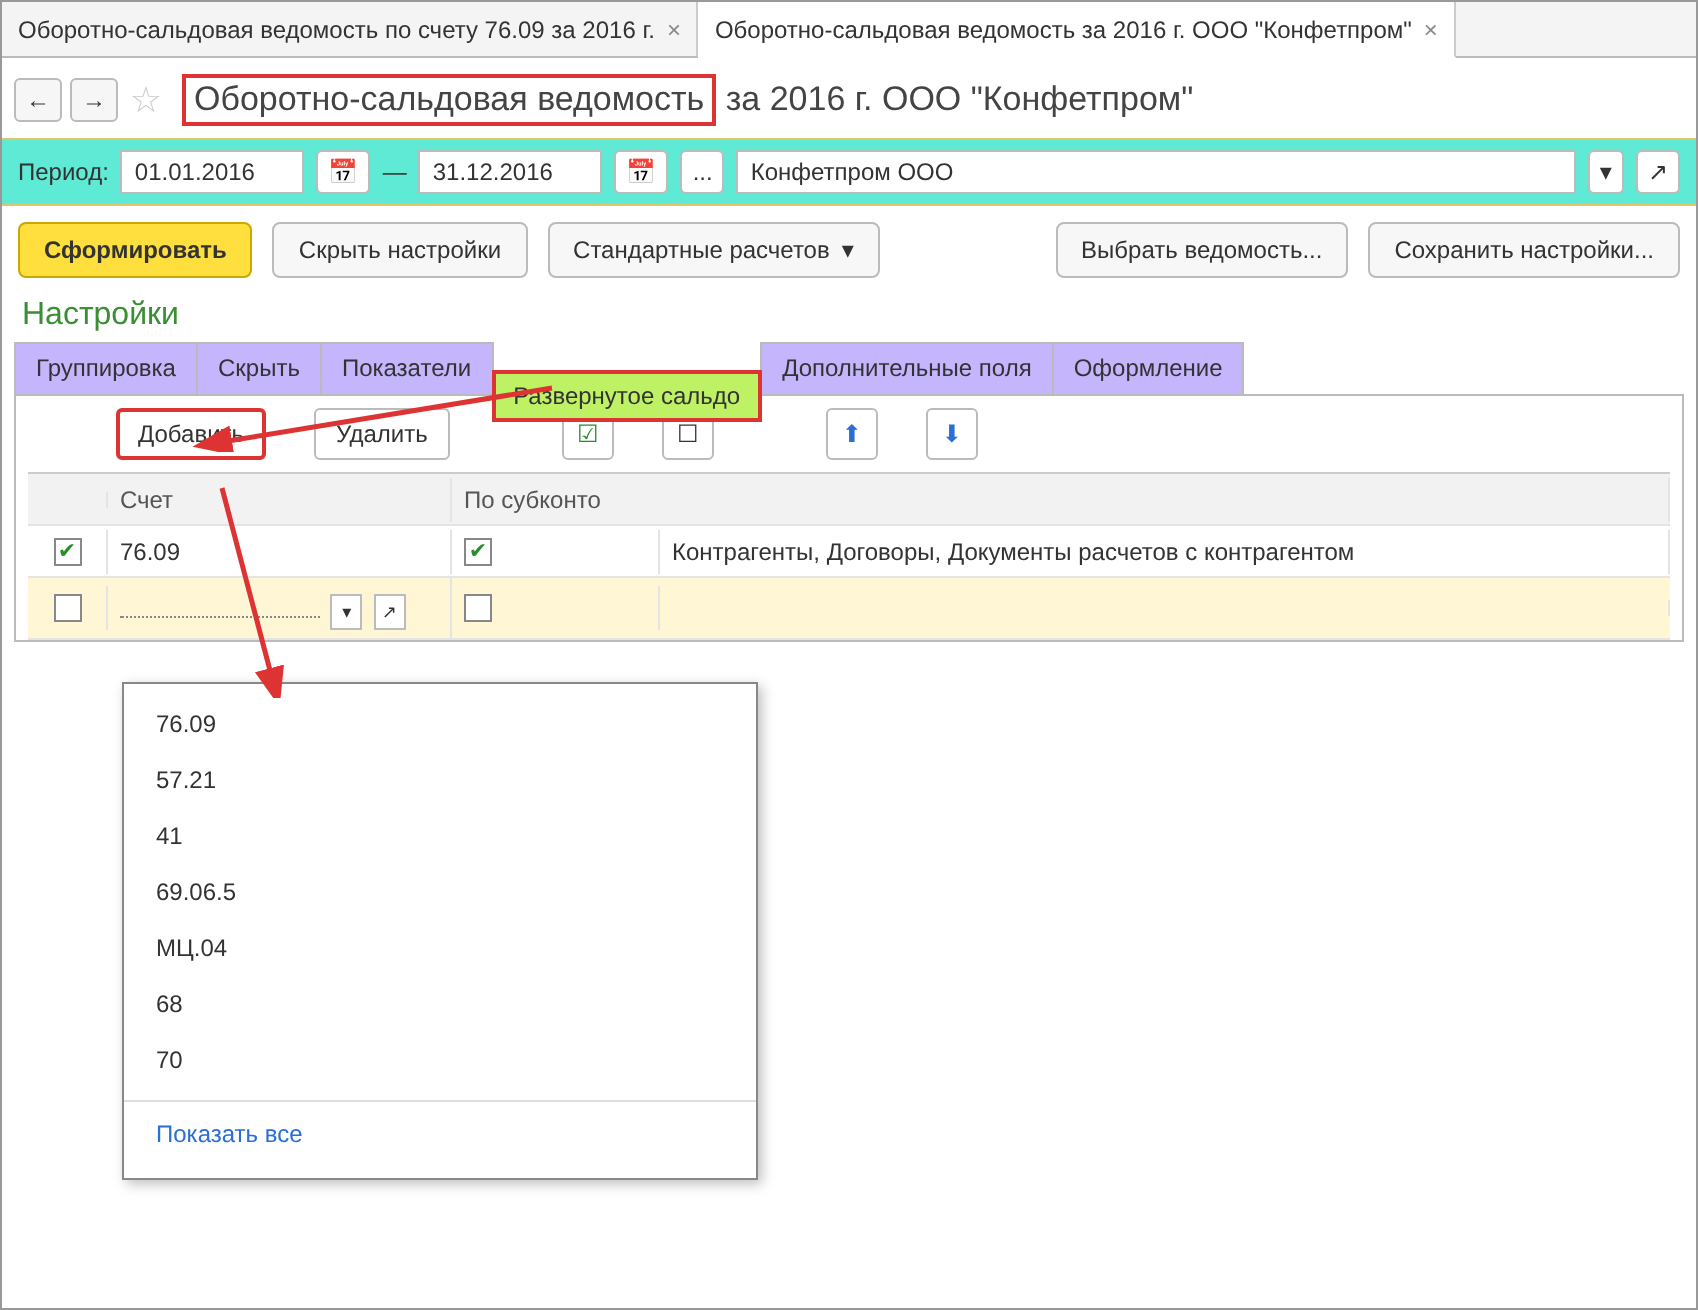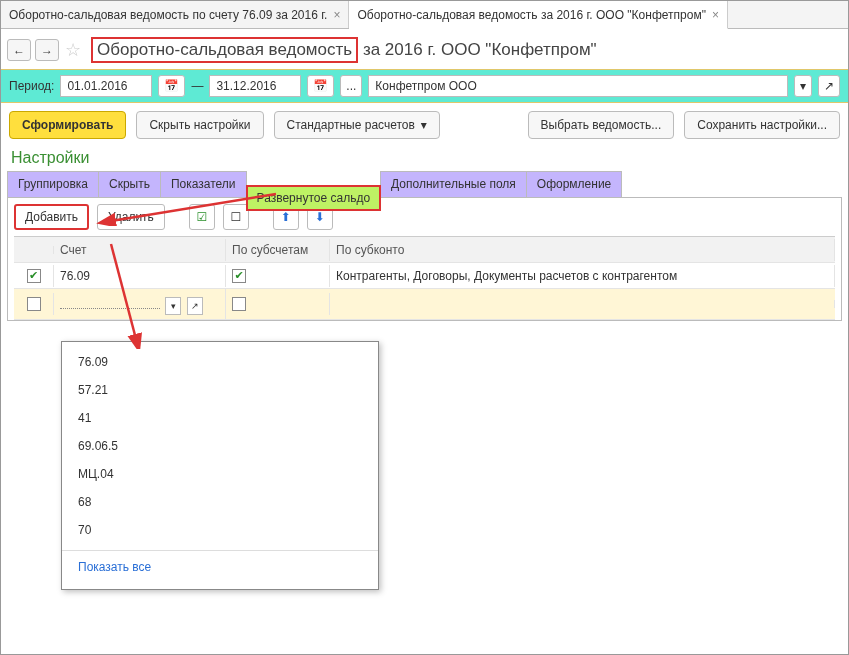--- a/index.html
+++ b/index.html
@@ -33,21 +33,21 @@
 
   
   .settings-title { color:#3a8f33; padding:2px 10px 4px 10px; font-size:16px; }
   .settings-tabs { display:flex; border-bottom:1px solid #bbb; margin: 0 6px; }
   .stab { border:1px solid #bbb; border-bottom:none; background:#c4b5fd; padding:5px 10px; margin-right:-1px; }
   .stab.active { background:#bef264; position:relative; top:14px; }
   .stab.highlighted { border:2px solid #d33; padding:4px 9px; }
 
   
   .tab-body { border:1px solid #bbb; border-top:none; margin:0 6px; padding:6px 6px 0 6px; }
-  .toolbar2 { display:flex; align-items:flex-start; gap:8px; margin-bottom:6px; }
+  .toolbar2 { display:flex; align-items:flex-start; gap:24px; margin-bottom:6px;margin-left:44px; }
   .tbtn { border:1px solid #bbb; background:#fff; height:26px; padding:0 10px; display:flex; align-items:center; border-radius:3px; }
   .tbtn.highlighted { border:2px solid #d33; padding:0 9px; }
   .icon-btn { width:26px; height:26px; border:1px solid #bbb; background:#fff; display:flex; align-items:center; justify-content:center; border-radius:3px; font-size:12px; }
 
   
   .grid { border-top:1px solid #ccc; }
   .grow { display:flex; border-bottom:1px solid #e4e4e4; min-height:26px; align-items:center; }
   .grow.header { background:#f2f2f2; font-weight:400; color:#555; }
   .gcell { padding:4px 6px; border-right:1px solid #e4e4e4; }
   .c-chk { width:40px; display:flex; justify-content:center; }
@@ -181,21 +181,20 @@
         </div>
       <div class="icon-btn">
           <span style="color:#2a6fd6">⬇</span>
         </div>
     </div>
 
     <div class="grid">
       <div class="grow header">
         <div class="gcell c-chk"></div>
         <div class="gcell c-acc">Счет</div>
-        <div class="gcell c-sub">По субсчетам</div>
         <div class="gcell c-subk">По субконто</div>
       </div>
       <div class="grow">
         <div class="gcell c-chk">
             <span class="chk checked"></span>
           </div>
         <div class="gcell c-acc">76.09</div>
         <div class="gcell c-sub">
             <span class="chk checked"></span>
           </div>

